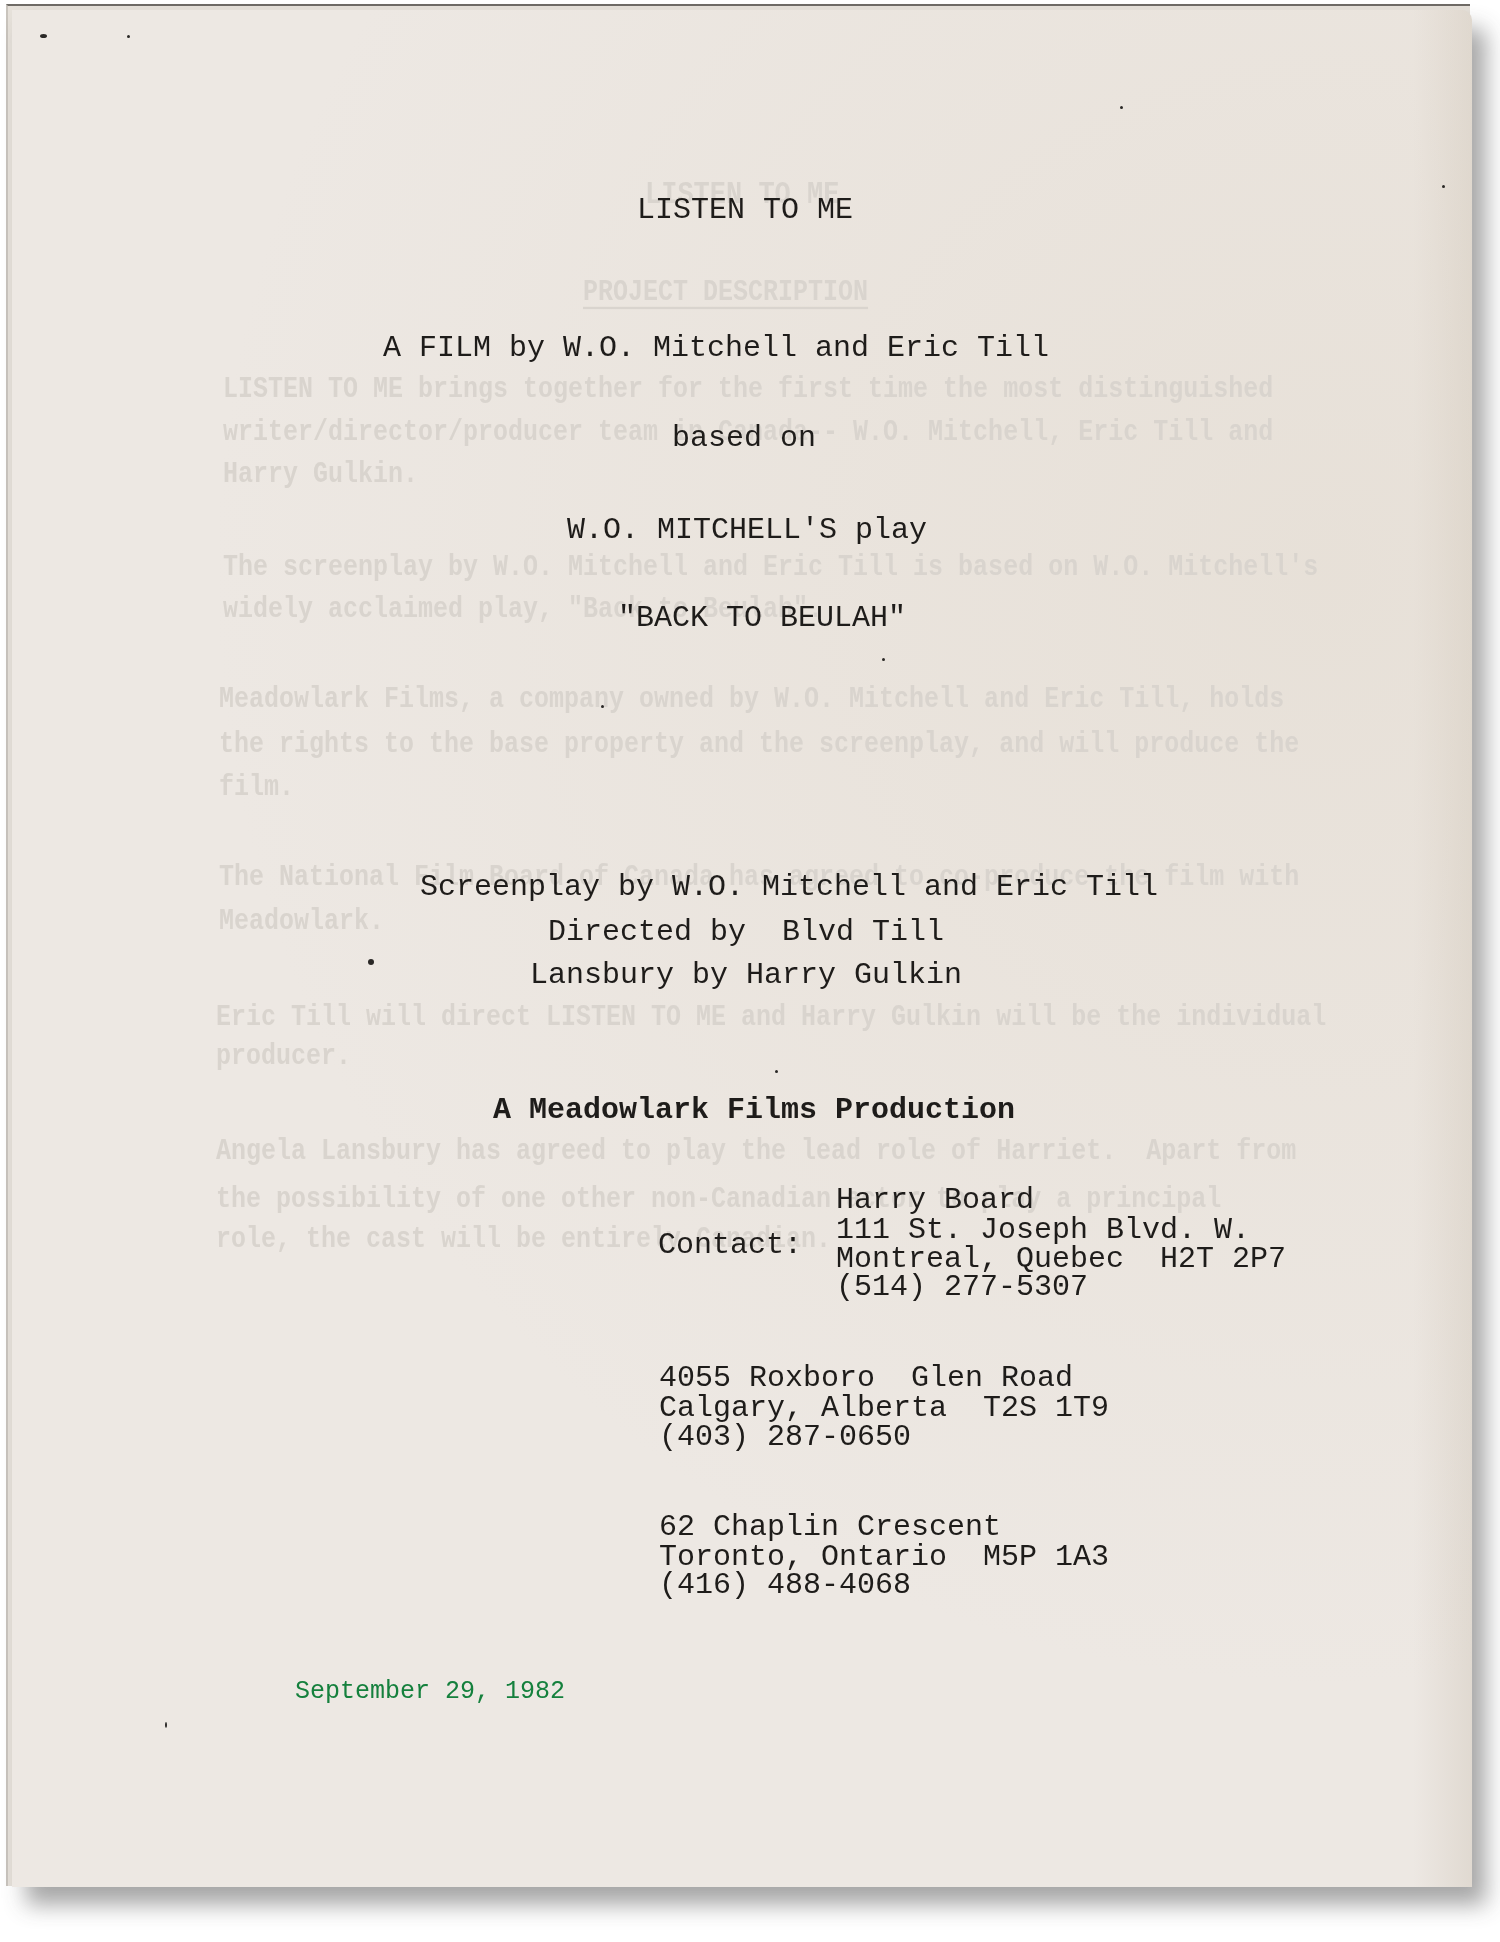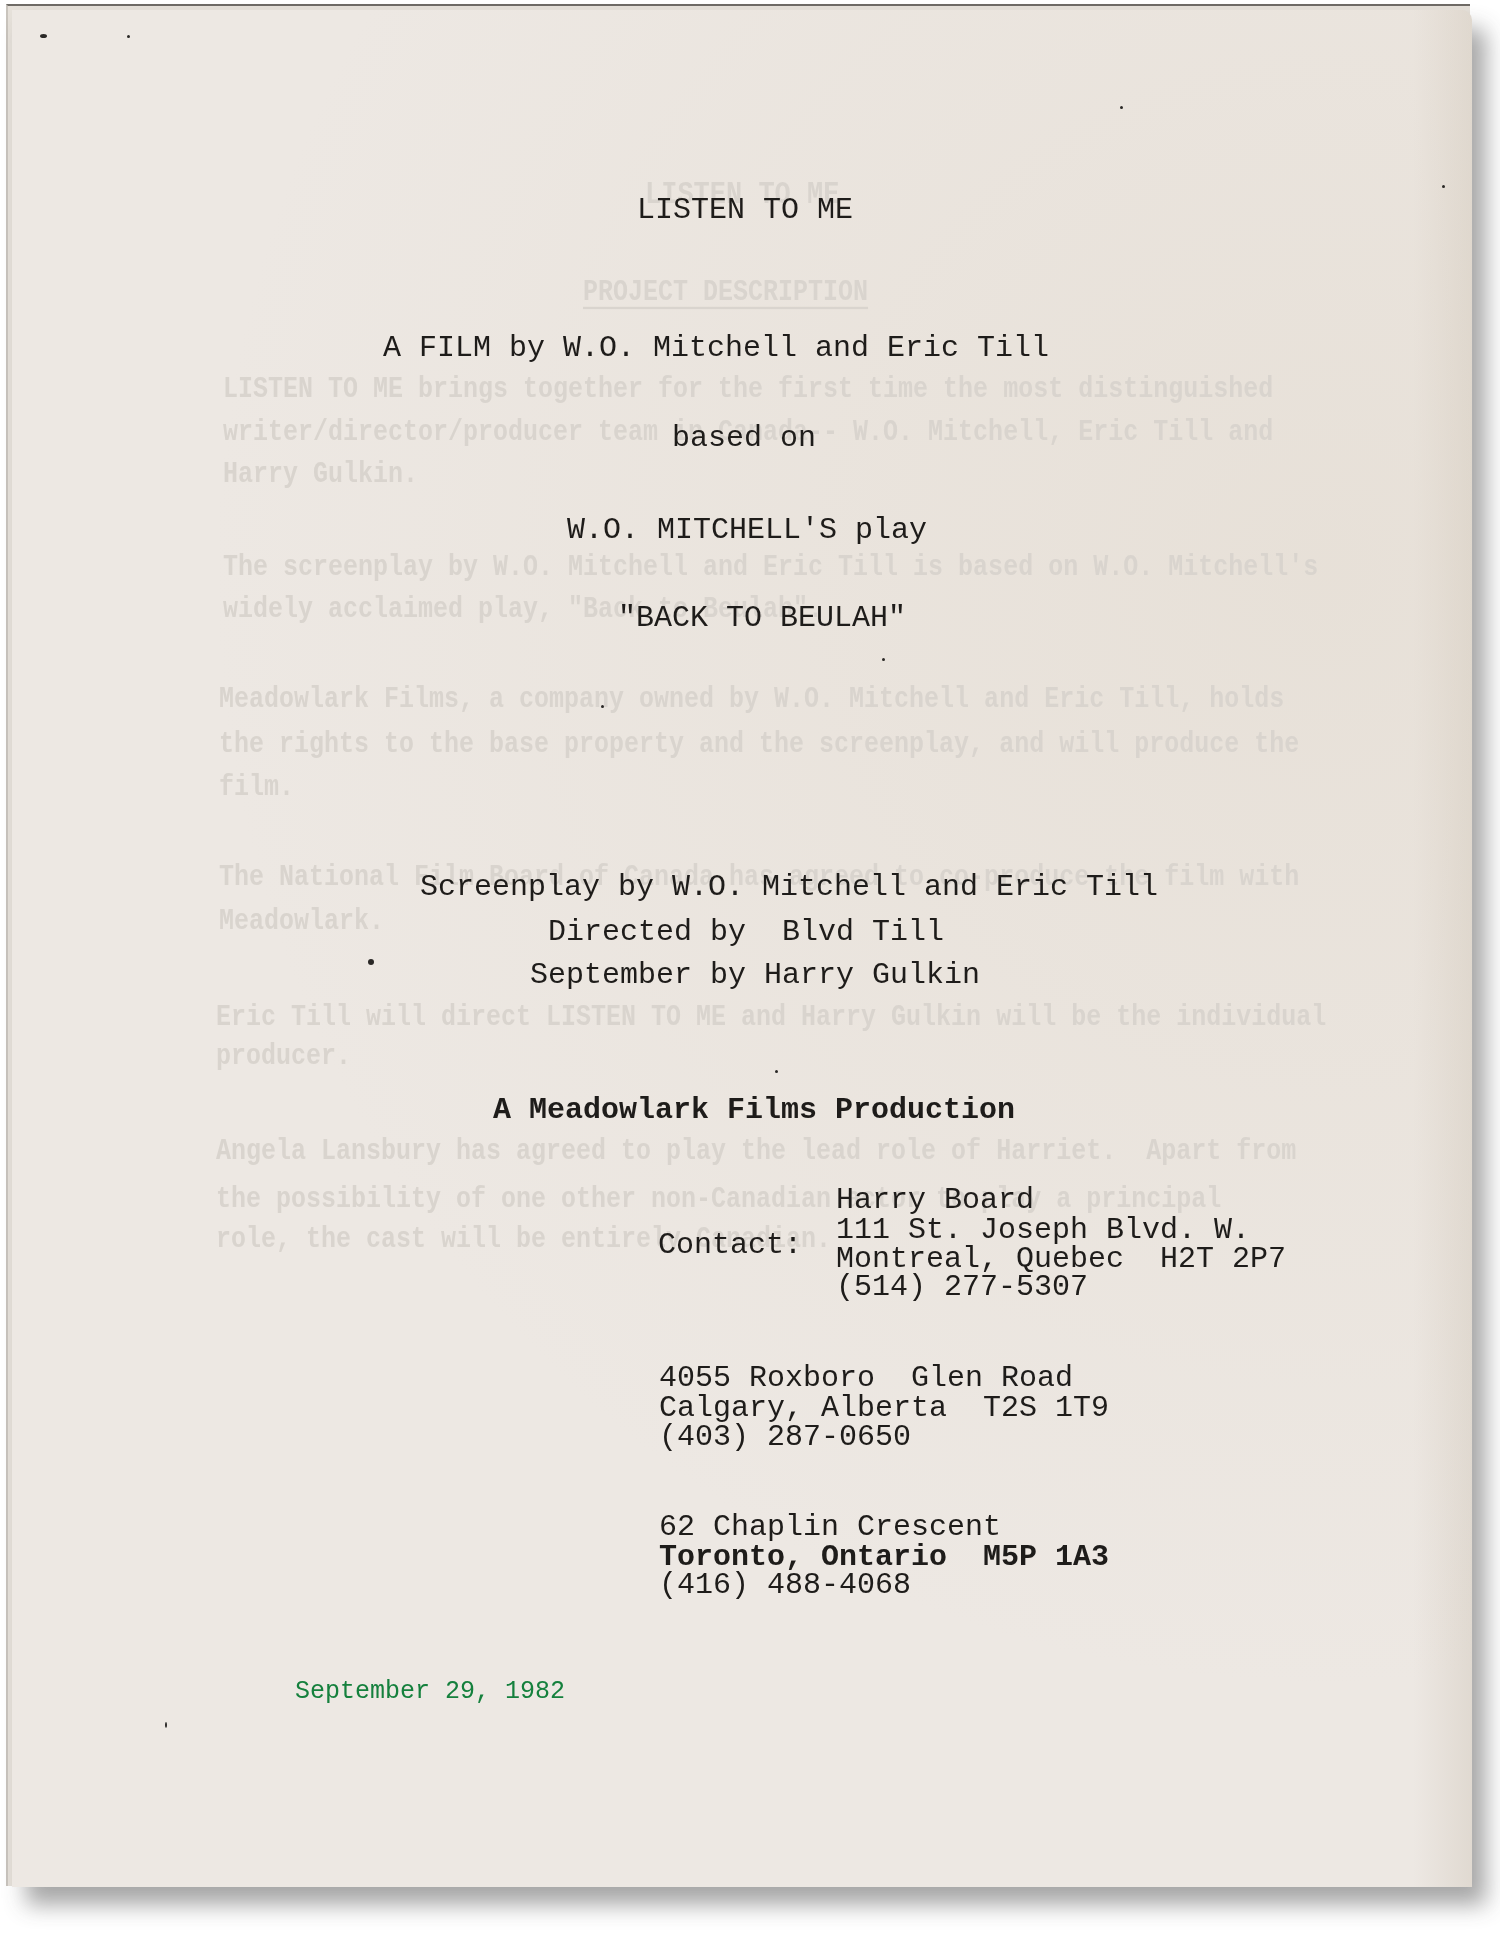--- a/index.html
+++ b/index.html
@@ -63,37 +63,37 @@
 
 <div>
   <div class="line" style="left:637px; top:195px;">LISTEN TO ME</div>
   <div class="line" style="left:383px; top:333px;">A FILM by W.O. Mitchell and Eric Till</div>
   <div class="line" style="left:672px; top:423px;">based on</div>
   <div class="line" style="left:567px; top:515px;">W.O. MITCHELL'S play</div>
   <div class="line" style="left:618px; top:603px;">"BACK TO BEULAH"</div>
 
   <div class="line" style="left:420px; top:872px;">Screenplay by W.O. Mitchell and Eric Till</div>
   <div class="line" style="left:548px; top:917px;">Directed by  Blvd Till</div>
-  <div class="line" style="left:530px; top:960px;">September by Harry Gulkin</div>
+  <div class="line" style="left:530px; top:960px;">Lansbury by Harry Gulkin</div>
 
   <div class="line" style="left:493px; top:1095px;font-weight:bold;">A Meadowlark Films Production</div>
 
   <div>
     <div class="line" style="left:658px; top:1230px;">Contact:</div>
     <div class="line" style="left:836px; top:1185px;">Harry Board</div>
     <div class="line" style="left:836px; top:1215px;">111 St. Joseph Blvd. W.</div>
     <div class="line" style="left:836px; top:1244px;">Montreal, Quebec  H2T 2P7</div>
     <div class="line" style="left:836px; top:1272px;">(514) 277-5307</div>
 
     <div class="line" style="left:659px; top:1363px;">4055 Roxboro  Glen Road</div>
     <div class="line" style="left:659px; top:1393px;">Calgary, Alberta  T2S 1T9</div>
     <div class="line" style="left:659px; top:1422px;">(403) 287-0650</div>
 
     <div class="line" style="left:659px; top:1512px;">62 Chaplin Crescent</div>
-    <div class="line" style="left:659px; top:1542px;font-weight:bold;">Toronto, Ontario  M5P 1A3</div>
+    <div class="line" style="left:659px; top:1542px;">Toronto, Ontario  M5P 1A3</div>
     <div class="line" style="left:659px; top:1570px;">(416) 488-4068</div>
   </div>
 
   <div class="line date" style="left:295px; top:1677px;">September 29, 1982</div>
 </div>
 
 <div>
   <div class="speck" style="left:40px; top:34px; width:7px; height:4px;"></div>
   <div class="speck" style="left:127px; top:35px; width:3px; height:3px;"></div>
   <div class="speck" style="left:368px; top:959px; width:6px; height:6px;"></div>

